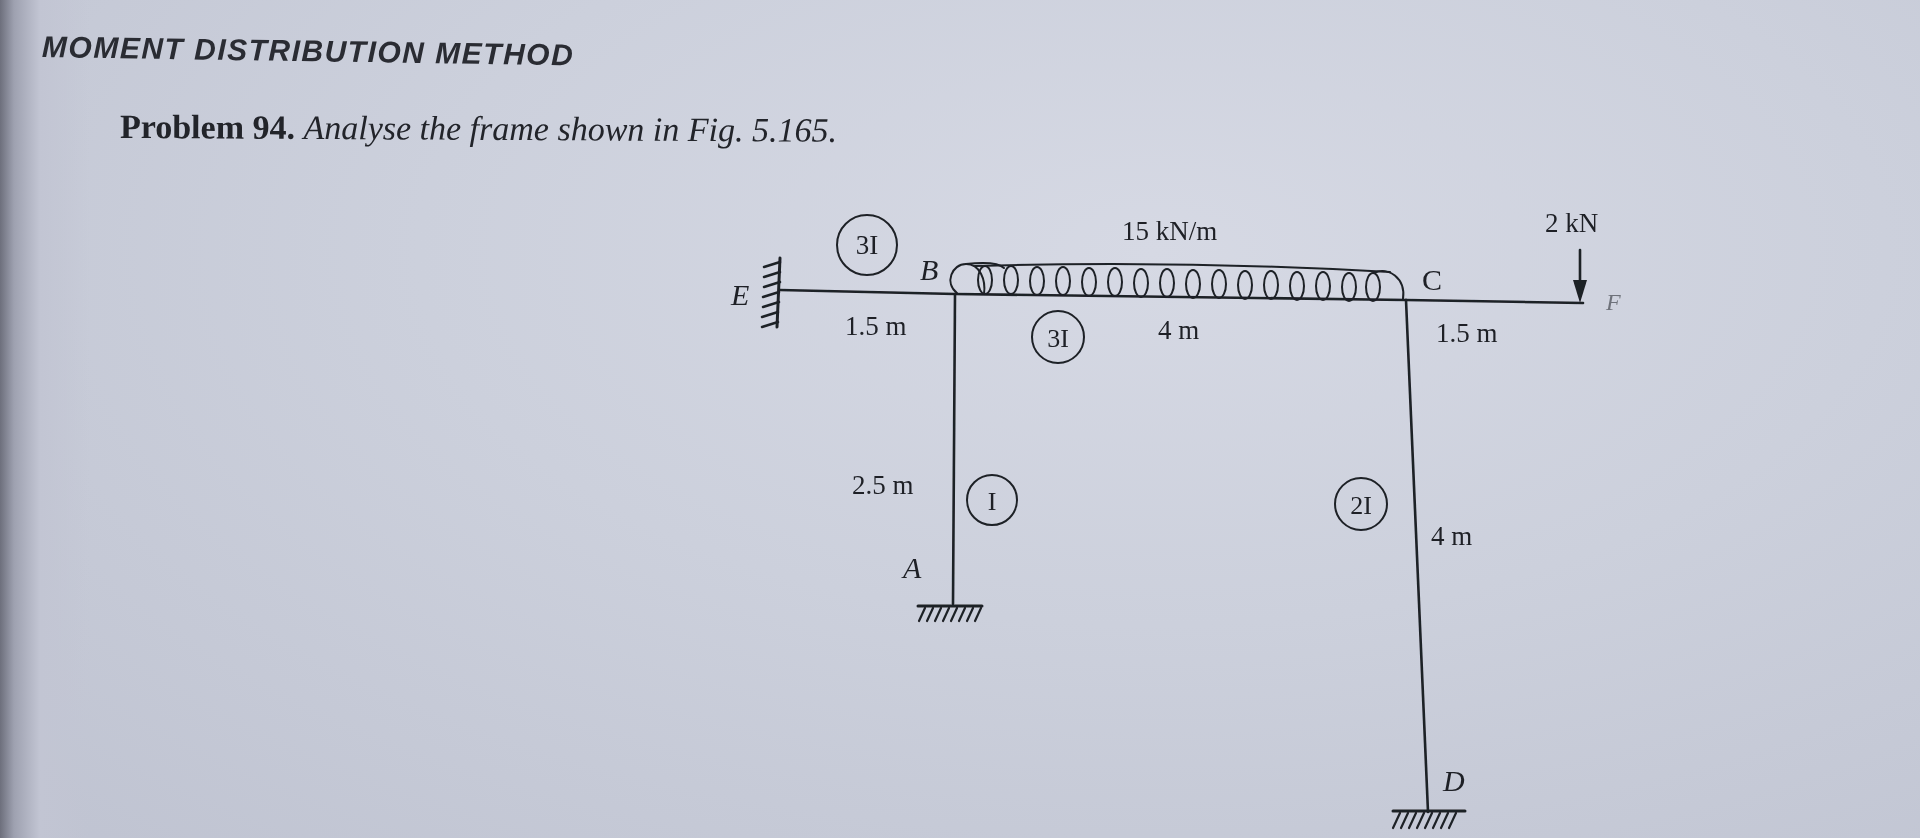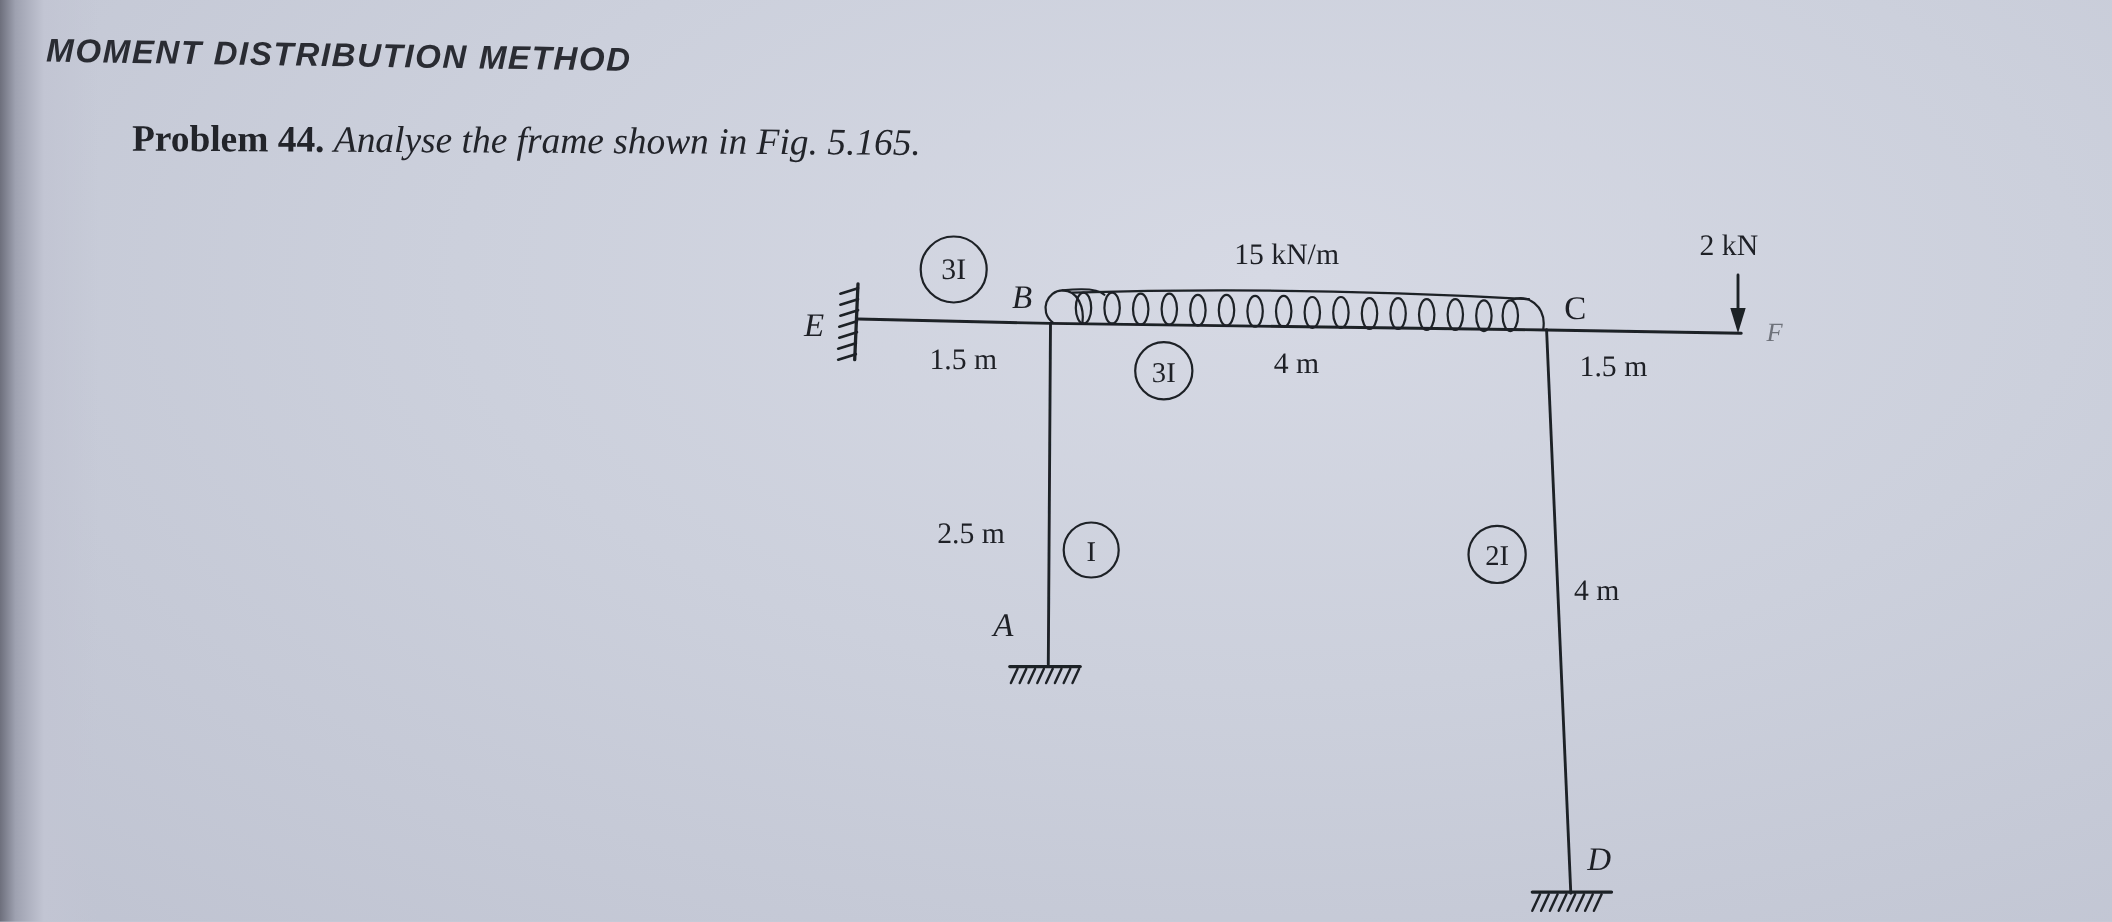--- a/index.html
+++ b/index.html
@@ -35,21 +35,21 @@
   svg text { font-family: "Liberation Serif", serif; fill: #1e2026; }
 </style>
 </head>
 <body>
 
 <div class="page">
 
   <div class="heading">MOMENT DISTRIBUTION METHOD</div>
 
   <div class="problem">
-    <span class="num">Problem 44.</span>
+    <span class="num">Problem 94.</span>
     <span class="txt">Analyse the frame shown in Fig. 5.165.</span>
   </div>
 
   <svg class="fig" width="1920" height="838" viewBox="0 0 1920 838">
     <defs>
       <filter id="soft">
           <feGaussianBlur stdDeviation="0.4"></feGaussianBlur>
         </filter>
     </defs>
     <g filter="url(#soft)" stroke="#1e2026" fill="none" stroke-linecap="round">

